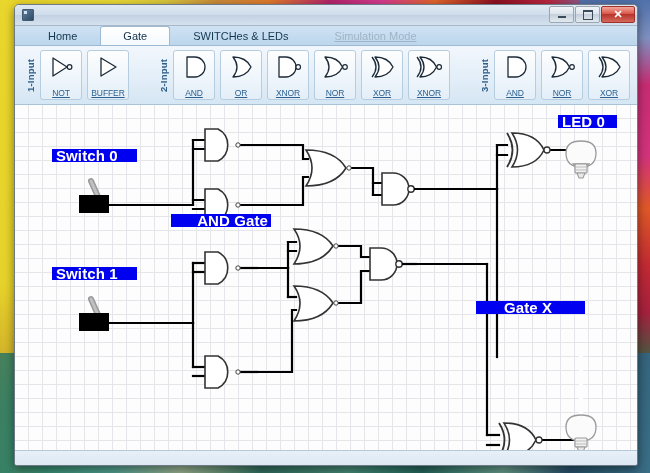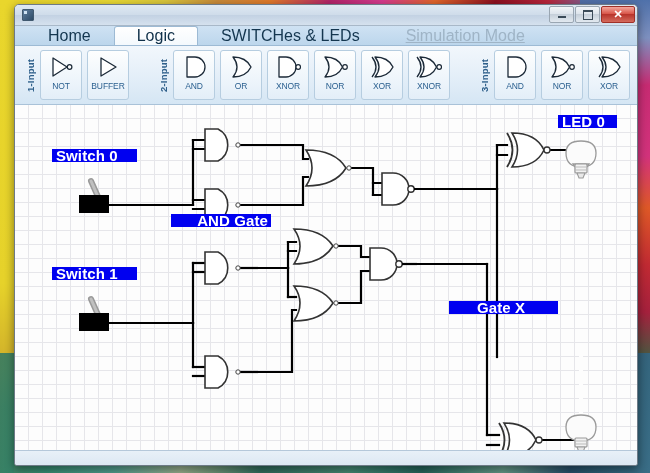--- a/index.html
+++ b/index.html
@@ -93,21 +93,21 @@
   #tabbar{
     height:19px;
     background:linear-gradient(180deg,#cfe2f3 0%,#bcd6ec 100%);
     border-bottom:1px solid #9dbad4;
     display:flex;align-items:flex-end;
     padding-left:10px;
   }
   .tab{
     height:18px;line-height:18px;
     padding:0 22px;
-    font-size:16px;color:#14364f;
+    font-size:11px;color:#14364f;
     border:1px solid transparent;border-bottom:none;
     border-radius:3px 3px 0 0;
     white-space:nowrap;
   }
   .tab.active{
     background:linear-gradient(180deg,#ffffff 0%,#f4f9fd 100%);
     border-color:#9dbad4;
     color:#103049;
   }
   .tab.disabled{color:#9fb4c6;text-decoration:underline;}
@@ -129,21 +129,21 @@
     margin:0 4px 0 2px;letter-spacing:.2px;
   }
   .gatebtn{
     width:42px;height:50px;margin-right:5px;
     border:1px solid #b6cde0;border-radius:3px;
     background:linear-gradient(180deg,#fdfefe 0%,#eef5fb 60%,#e3eef8 100%);
     display:flex;flex-direction:column;align-items:center;justify-content:flex-start;
     padding-top:3px;box-sizing:border-box;
   }
   .gatebtn svg{display:block;}
-  .gatebtn .lbl{font-size:8.5px;color:#2a5f8f;margin-top:1px;letter-spacing:-.1px;}
+  .gatebtn .lbl{font-size:8.5px;color:#2a5f8f;margin-top:8px;letter-spacing:-.1px;text-decoration:underline;}
   .grp-gap{width:22px;}
 
   
   #canvas{
     position:relative;
     height:345px;
     background-color:#fdfdfd;
     background-image:
       linear-gradient(to right, #e6e6ea 1px, transparent 1px),
       linear-gradient(to bottom, #e6e6ea 1px, transparent 1px);
@@ -184,21 +184,21 @@
     <div class="appicon"></div>
     <div id="wincontrols">
       <div class="wb min"></div>
       <div class="wb max"></div>
       <div class="wb close">✕</div>
     </div>
   </div>
 
   <div id="tabbar">
     <div class="tab">Home</div>
-    <div class="tab active">Logic</div>
+    <div class="tab active">Gate</div>
     <div class="tab">SWITCHes &amp; LEDs</div>
     <div class="tab disabled">Simulation Mode</div>
   </div>
 
   <div id="toolbar">
 
     <div class="group">
       <div class="group-label">1-Input</div>
 
       <div class="gatebtn">
@@ -467,18 +467,18 @@
         <rect x="560" y="333" width="12" height="9" rx="1" fill="#f2f2f2" stroke="#9a9a9a" stroke-width="1.2"></rect>
         <line x1="560" y1="336" x2="572" y2="336" stroke="#bbb" stroke-width="1"></line>
         <line x1="560" y1="339" x2="572" y2="339" stroke="#bbb" stroke-width="1"></line>
         <path d="M562 342 L570 342 L568 347 L564 347 Z" fill="#e8e8e8" stroke="#9a9a9a" stroke-width="1.1"></path>
       </g>
     </svg>
 
     <div class="clabel" style="left:37px;top:44px;width:78px;">Switch 0</div>
     <div class="clabel" style="left:37px;top:162px;width:78px;">Switch 1</div>
     <div class="clabel" style="left:156px;top:109px;width:93px;text-align:right;">AND Gate</div>
-    <div class="clabel" style="left:434px;top:196px;width:78px;padding-left:28px;">Gate X</div>
+    <div class="clabel" style="left:461px;top:196px;width:78px;padding-left:28px;">Gate X</div>
     <div class="clabel" style="left:543px;top:10px;width:52px;">LED 0</div>
   </div>
 
   <div id="statusbar"></div>
 </div>
 
 </body></html>

